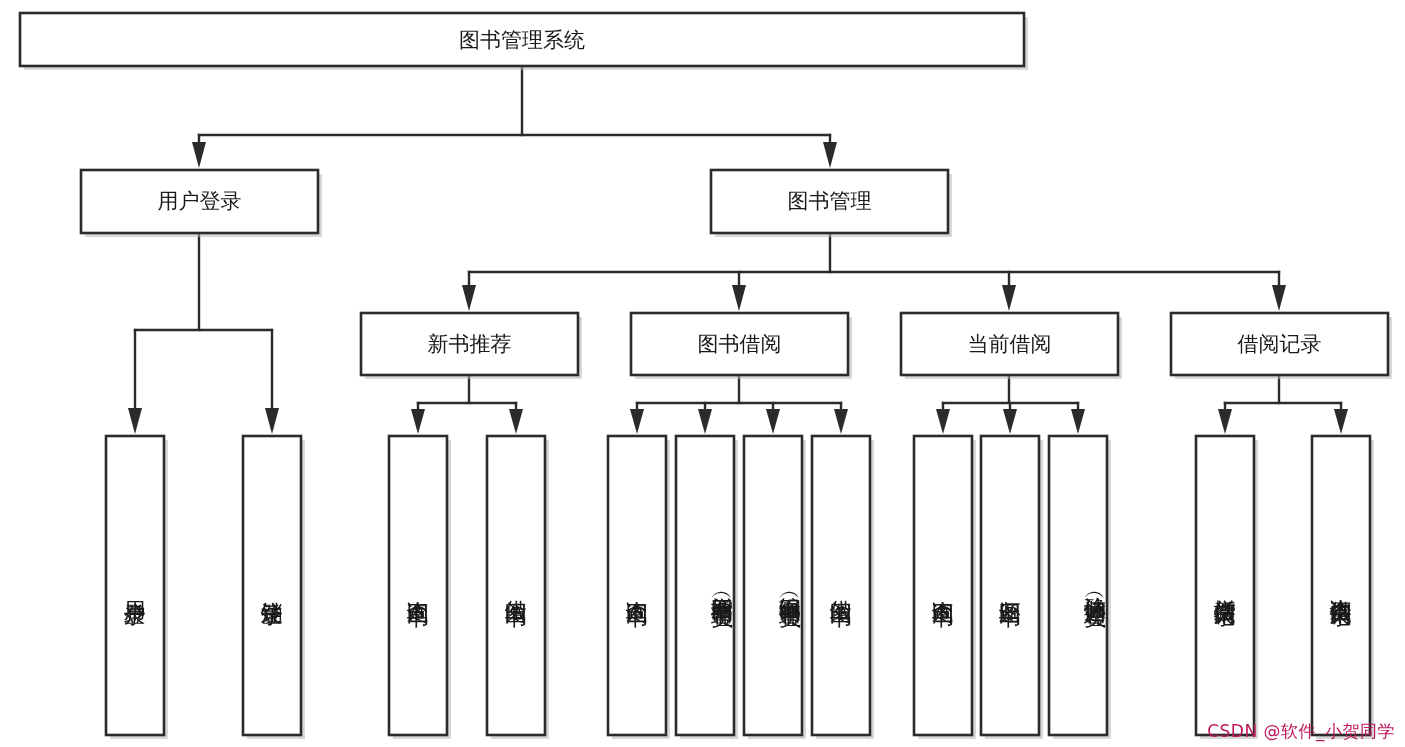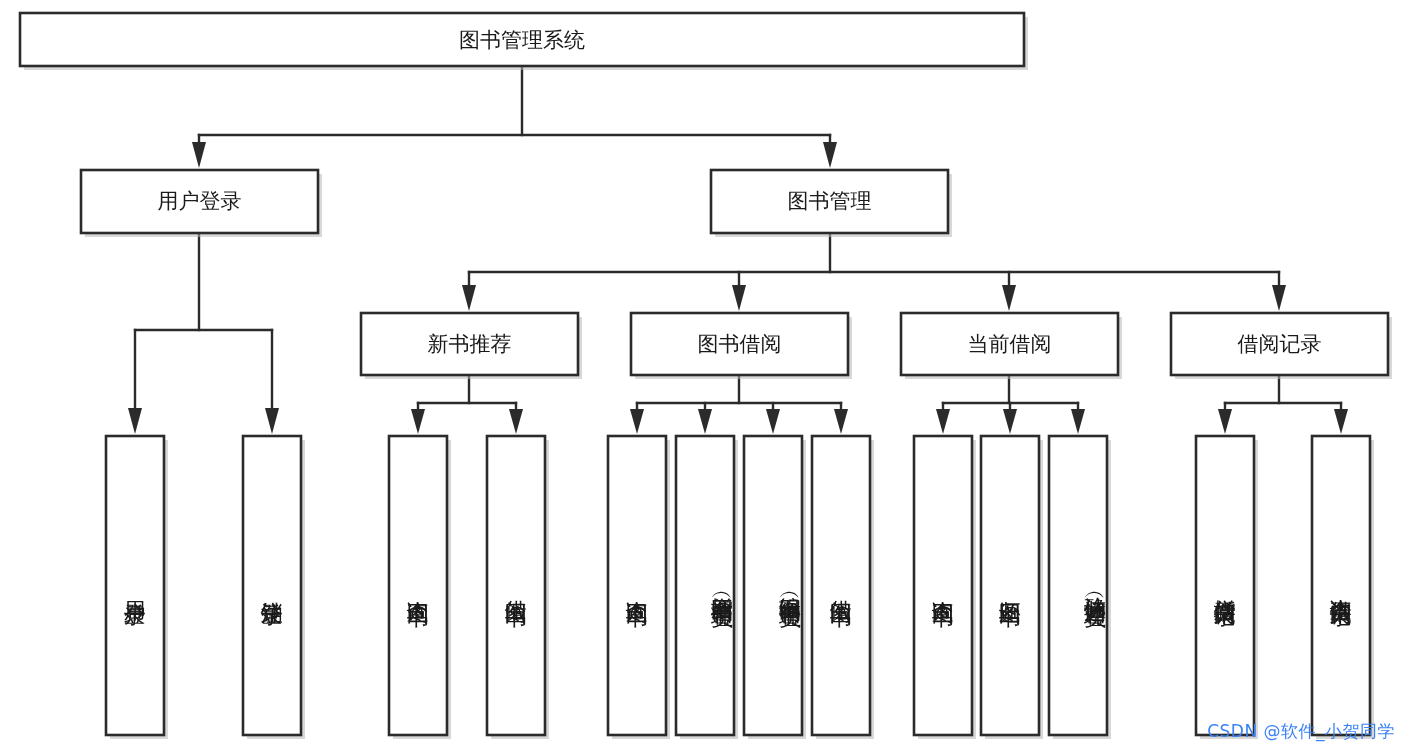--- a/index.html
+++ b/index.html
@@ -65,21 +65,21 @@
     justify-content: center;
     white-space: nowrap;
     pointer-events: none;
   }
   .watermark {
     position: absolute;
     right: 10px;
     bottom: 4px;
     font-family: "DejaVu Sans", "Liberation Sans", sans-serif;
     font-size: 17px;
-    color: #3b82f6;
+    color: #be185d;
     letter-spacing: 0.5px;
     white-space: nowrap;
   }
 </style>
 </head>
 <body>
 
 <div id="diagram-root">
 
   <svg class="flow" viewBox="0 0 1405 747">

